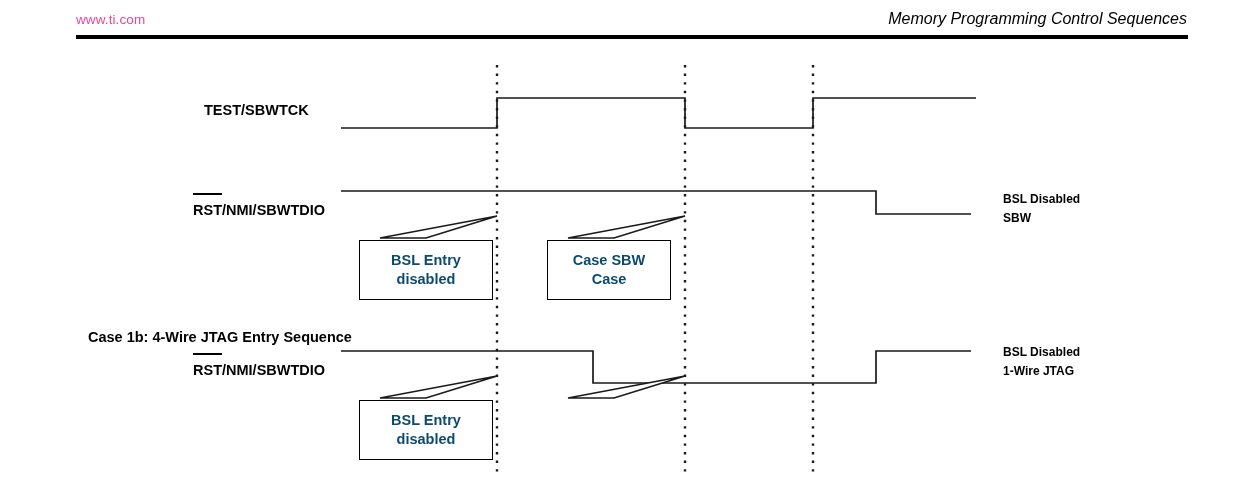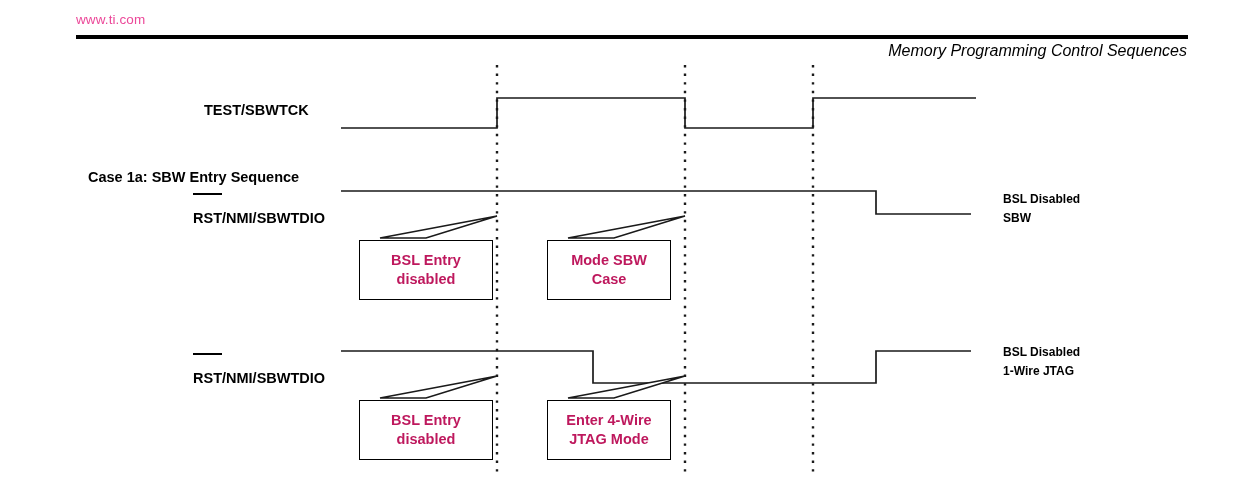--- a/index.html
+++ b/index.html
@@ -35,21 +35,20 @@
   }
   #header-title {
     position: absolute;
     right: 55px;
     top: 10px;
     font-size: 16px;
     font-style: italic;
     font-weight: 400;
     color: #000;
     white-space: nowrap;
-    margin-top: 32px;
   }
   #header-rule {
     position: absolute;
     left: 76px;
     top: 35px;
     width: 1112px;
     height: 4px;
     background: #000;
   }
 
@@ -77,39 +76,39 @@
     color: #000;
     white-space: nowrap;
     line-height: 1.0;
   }
   .lbl-signal { font-size: 14.5px; }
   .lbl-case   { font-size: 14.5px; }
   .lbl-right  { font-size: 12px; line-height: 19px; }
 
   .overline {
     border-top: 2px solid #000;
-    padding-top: 16px;
+    padding-top: 8px;
     display: inline-block;
     line-height: 1.0;
   }
 
   
   .callout {
     position: absolute;
     box-sizing: border-box;
     border: 1.6px solid #000;
     background: #ffffff;
     display: flex;
     flex-direction: column;
     align-items: center;
     justify-content: center;
     font-family: "Liberation Sans", sans-serif;
     font-weight: bold;
     font-size: 14.5px;
-    color: #be185d;
+    color: #0c4a6e;
     line-height: 19px;
     text-align: center;
   }
   .callout span { display: block; white-space: nowrap; }
 </style>
 </head>
 <body>
 
 <div id="page-header">
   <div id="header-url">www.ti.com</div>
@@ -147,42 +146,38 @@
   </div>
 
   <div class="lbl lbl-signal" style="left:185px; top:193px;">
     <span class="overline">RST</span><span>/NMI/SBWTDIO</span>
   </div>
 
   <div class="lbl lbl-signal" style="left:185px; top:353px;">
     <span class="overline">RST</span><span>/NMI/SBWTDIO</span>
   </div>
 
-  <div class="lbl lbl-case" style="left:80px; top:170px;">Case 1a: SBW Entry Sequence</div>
 
+  <div class="lbl lbl-case" style="left:80px; top:330px;">Case 1b: 4-Wire JTAG Entry Sequence</div>
 
   <div class="callout" style="left:351px; top:240px; width:134px; height:60px;">
     <span>BSL Entry</span>
     <span>disabled</span>
   </div>
 
   <div class="callout" style="left:539px; top:240px; width:124px; height:60px;">
-    <span>Mode SBW</span>
+    <span>Case SBW</span>
     <span>Case</span>
   </div>
 
   <div class="callout" style="left:351px; top:400px; width:134px; height:60px;">
     <span>BSL Entry</span>
     <span>disabled</span>
   </div>
 
-  <div class="callout" style="left:539px; top:400px; width:124px; height:60px;">
-    <span>Enter 4-Wire</span>
-    <span>JTAG Mode</span>
-  </div>
 
   <div class="lbl lbl-right" style="left:995px; top:190px;">
     <div>BSL Disabled</div>
     <div>SBW</div>
   </div>
 
   <div class="lbl lbl-right" style="left:995px; top:343px;">
     <div>BSL Disabled</div>
     <div>1-Wire JTAG</div>
   </div>

